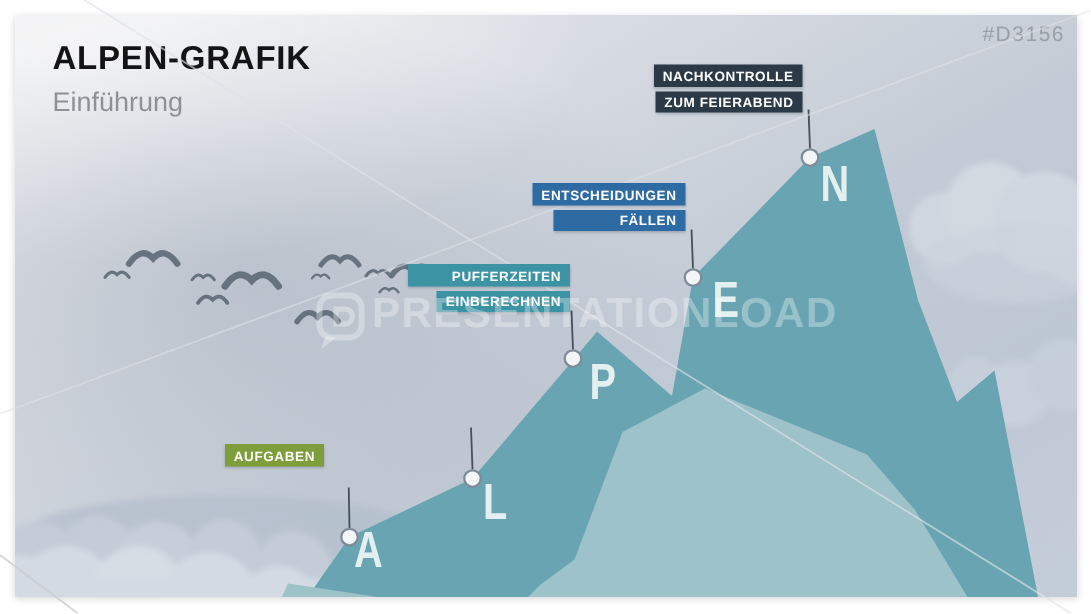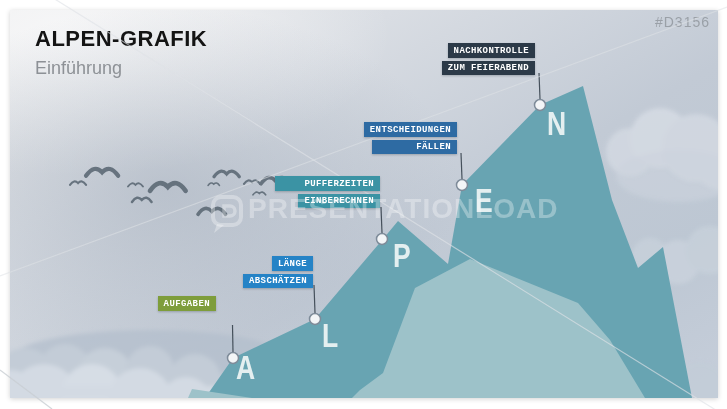--- a/index.html
+++ b/index.html
@@ -10,21 +10,21 @@
            radial-gradient(ellipse 420px 260px at 22% 46%, rgba(142,155,172,.38), rgba(142,155,172,0) 70%),
            radial-gradient(ellipse 500px 220px at 8% 6%, rgba(248,248,249,.9), rgba(248,248,249,0) 65%),
            linear-gradient(150deg,#eaebec 0%,#d9dde3 28%,#c2cad5 58%,#bdc7d3 78%,#c6cedA 100%);
          box-shadow:0 1px 5px rgba(0,0,0,.18);}
   svg{display:block;}
   .layer{position:absolute;left:0;top:0;}
   .title-block{position:absolute;left:25px;top:16px;}
   .slide-title{font-size:22px;font-weight:bold;color:#141414;letter-spacing:.5px;}
   .slide-subtitle{font-size:18px;color:#8d9196;margin-top:6px;}
   .slide-code{position:absolute;right:8px;top:4px;font-size:14px;color:#9aa0a7;letter-spacing:1px;}
-  .step-label{position:absolute;display:flex;flex-direction:column;align-items:flex-end;gap:3px;z-index:5;font-family:Liberation Mono, monospace;}
+  .step-label{position:absolute;display:flex;flex-direction:column;align-items:flex-end;gap:3px;z-index:5;}
   .step-line{display:inline-block;color:#fff;font-size:9px;font-weight:bold;letter-spacing:.4px;
              padding:2.5px 6px 2px;white-space:nowrap;box-shadow:0 1px 2px rgba(20,30,40,.25);}
   .alp-letter{position:absolute;font-size:34px;font-weight:bold;color:#e4eff0;z-index:4;
               transform:scaleX(.78);transform-origin:left top;line-height:1;}
   .watermark-text{position:absolute;left:238px;top:183px;font-size:28px;font-weight:bold;
               color:rgba(255,255,255,.32);letter-spacing:1px;z-index:6;}
   .watermark-logo{position:absolute;left:200px;top:184px;z-index:6;}
 </style>
 </head>
 <body>
@@ -126,24 +126,20 @@
 
     <div class="alp-letter" style="left:226px;top:340px;">A</div>
     <div class="alp-letter" style="left:312px;top:308px;">L</div>
     <div class="alp-letter" style="left:383px;top:228px;">P</div>
     <div class="alp-letter" style="left:465px;top:173px;">E</div>
     <div class="alp-letter" style="left:537px;top:96px;">N</div>
 
     <div class="step-label" style="right:502px;top:286px;">
       <span class="step-line" style="background: rgb(126, 157, 59);">AUFGABEN</span>
     </div>
-    <div class="step-label" style="right:405px;top:246px;">
-      <span class="step-line" style="background: rgb(37, 131, 198);">LÄNGE</span>
-      <span class="step-line" style="background: rgb(37, 131, 198);">ABSCHÄTZEN</span>
-    </div>
     <div class="step-label" style="right:338px;top:166px;">
       <span class="step-line" style="background: rgb(59, 147, 164); padding-left: 29px;">PUFFERZEITEN</span>
       <span class="step-line" style="background: rgb(59, 147, 164); text-align: right;">EINBERECHNEN</span>
     </div>
     <div class="step-label" style="right:261px;top:112px;">
       <span class="step-line" style="background: rgb(46, 107, 163);">ENTSCHEIDUNGEN</span>
       <span class="step-line" style="background: rgb(46, 107, 163); padding-left: 44px;">FÄLLEN</span>
     </div>
     <div class="step-label" style="right:183px;top:33px;">
       <span class="step-line" style="background: rgb(44, 58, 72);">NACHKONTROLLE</span>

